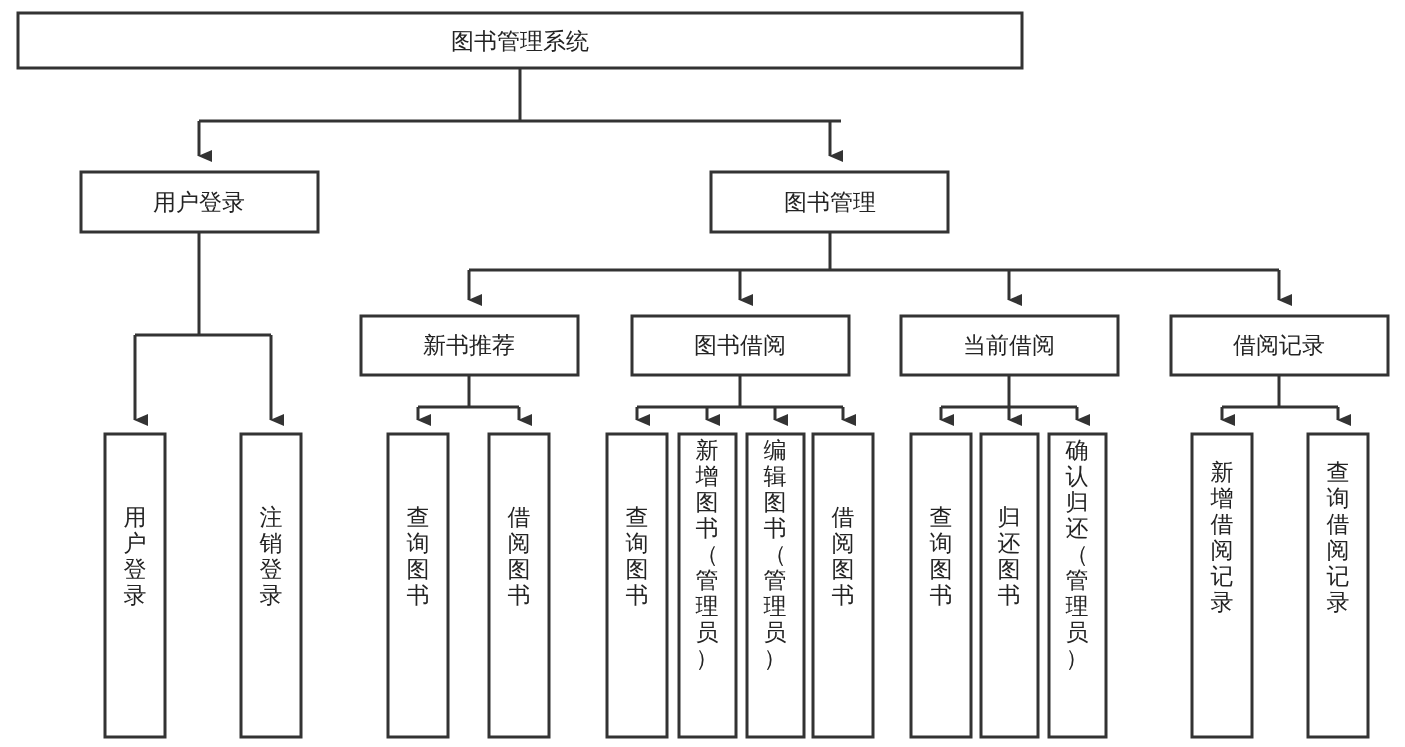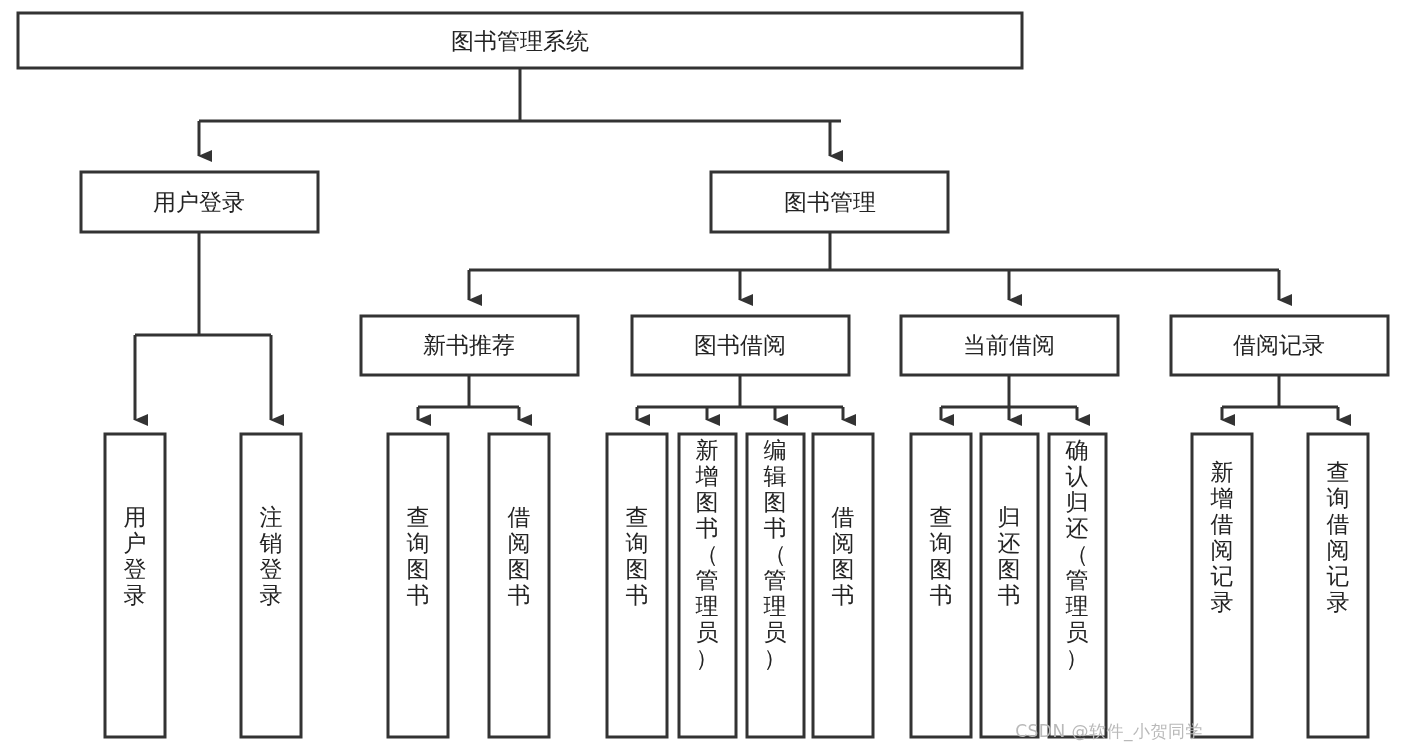--- a/index.html
+++ b/index.html
@@ -226,14 +226,13 @@
       <rect class="node-box" x="1192" y="434" width="60" height="303"></rect>
       <text class="node-label-vert" x="1222" y="480"><tspan x="1222" dy="0">新</tspan><tspan x="1222" dy="26">增</tspan><tspan x="1222" dy="26">借</tspan><tspan x="1222" dy="26">阅</tspan><tspan x="1222" dy="26">记</tspan><tspan x="1222" dy="26">录</tspan></text>
     </g>
 
     <g>
       <rect class="node-box" x="1308" y="434" width="60" height="303"></rect>
       <text class="node-label-vert" x="1338" y="480"><tspan x="1338" dy="0">查</tspan><tspan x="1338" dy="26">询</tspan><tspan x="1338" dy="26">借</tspan><tspan x="1338" dy="26">阅</tspan><tspan x="1338" dy="26">记</tspan><tspan x="1338" dy="26">录</tspan></text>
     </g>
   </svg>
 
-  <div class="watermark">CSDN @软件_小贺同学</div>
 </div>
 
 </body></html>

